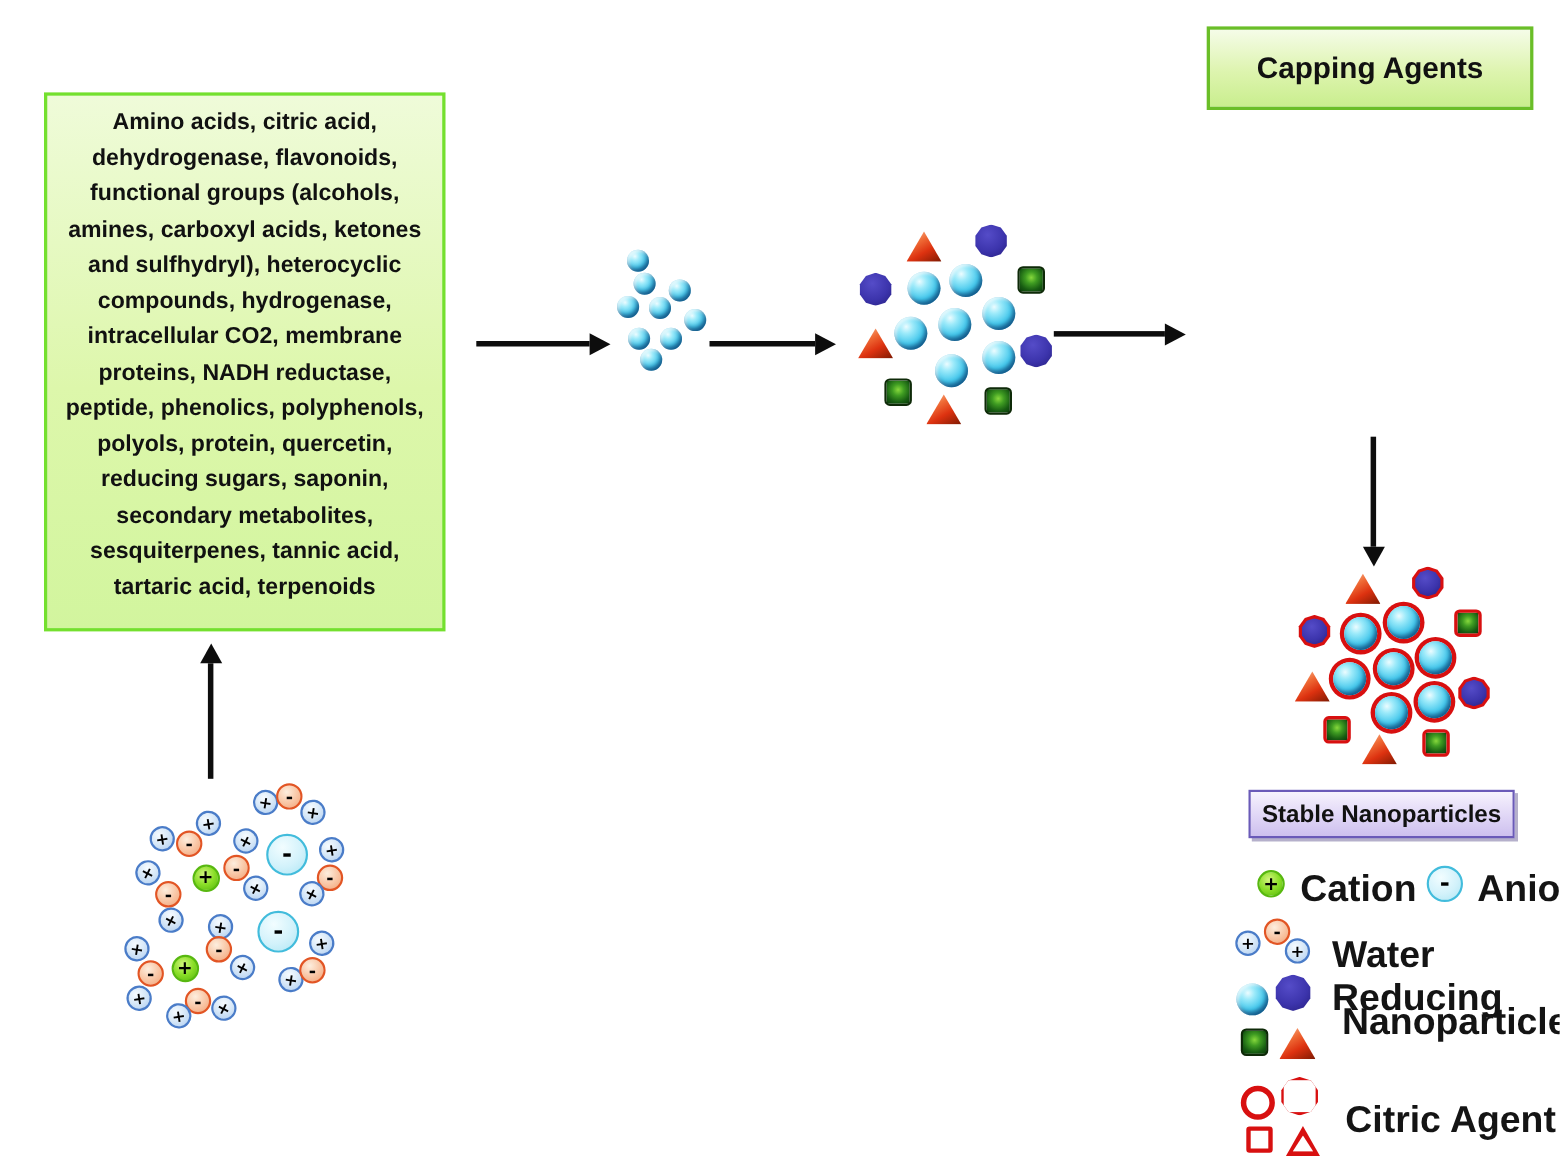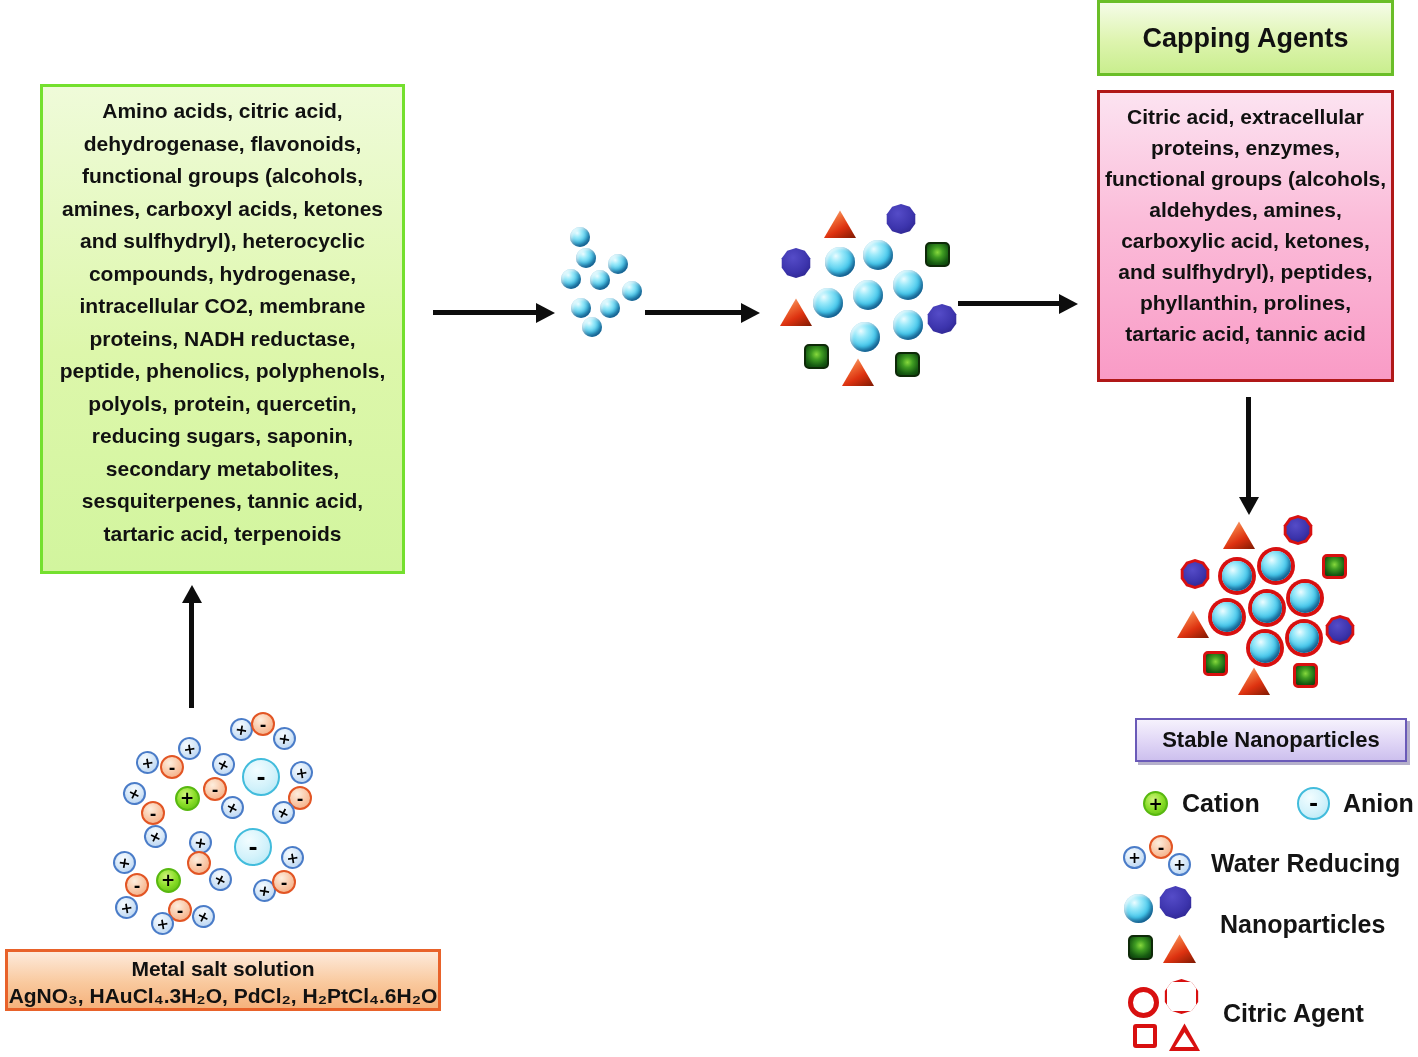--- a/index.html
+++ b/index.html
@@ -14,41 +14,41 @@
     left:40px; top:5px; width:362px; height:74px;
     background:linear-gradient(180deg,#e8f3fc 0%,#c3dcf5 45%,#a9cdf0 100%);
     border:3px solid #4a7ebb; font-size:27px; line-height:68px;
   }
   .list-green {
     left:40px; top:84px; width:365px; height:490px;
     background:linear-gradient(180deg,#effbd9 0%,#ddf7ab 55%,#d2f59e 100%);
     border:3px solid #74e02e; font-size:21px; line-height:32.5px; padding:8px 5px 0 5px;
   }
   .hdr-green {
-    left:1097px; top:0; width:297px; height:76px;
+    left:1097px; top:24px; width:297px; height:76px;
     background:linear-gradient(180deg,#f5fce8 0%,#ddf4ae 55%,#c9ee8e 100%);
     border:3px solid #6abe28; font-size:27px; line-height:70px;
   }
   .list-pink {
     left:1097px; top:90px; width:297px; height:292px;
     background:linear-gradient(180deg,#fce3f1 0%,#fbbcd9 45%,#f99bc6 100%);
     border:3px solid #b01818; font-size:21px; line-height:31px; padding:8px 3px 0 3px;
   }
   .nucleation {
     left:437px; top:345px; width:326px; height:72px;
     background:linear-gradient(180deg,#f4f1fd 0%,#ded4f4 55%,#c9bcec 100%);
     border:2px solid #5a4aa8; font-size:22px; line-height:30px; padding-top:6px;
   }
   .metal {
     left:5px; top:949px; width:436px; height:62px;
     background:linear-gradient(180deg,#fdeadb 0%,#f9c99e 55%,#f5b27c 100%);
     border:3px solid #e8622a; font-size:21px; line-height:27px; padding-top:3px;
   }
   .stable {
-    left:1135px; top:718px; width:272px; height:44px;
+    left:1135px; top:718px; width:242px; height:44px;
     background:linear-gradient(180deg,#f6f2fd 0%,#e0d6f6 55%,#cdc0ee 100%);
     border:2px solid #6a5ab8; box-shadow:3px 3px 0 rgba(90,80,140,.45);
     font-size:22px; line-height:40px;
   }
 
   
   .arrow-right { position:absolute; height:5px; background:#0d0d0d; }
   .arrow-right::after { content:""; position:absolute; right:-19px; top:50%; transform:translateY(-50%);
     border-left:19px solid #0d0d0d; border-top:10px solid transparent; border-bottom:10px solid transparent; }
   .arrow-up { position:absolute; width:5px; background:#0d0d0d; }
@@ -81,43 +81,38 @@
 
   .ion { position:absolute; border-radius:50%; box-sizing:border-box;
     display:flex; align-items:center; justify-content:center;
     font-weight:bold; color:#000; font-family:"DejaVu Sans", sans-serif; }
   .wplus  { background:radial-gradient(circle at 38% 30%, #f6fbff 0%, #d9e9f8 45%, #aecdf0 100%); border:2px solid #4a7cc8; font-size:15px; }
   .wminus { background:radial-gradient(circle at 38% 30%, #fdeede 0%, #f9c8a8 50%, #f2a478 100%); border:2px solid #e25524; font-size:16px; }
   .cation { background:radial-gradient(circle at 40% 32%, #d2f47e 0%, #8ade28 50%, #55b60d 100%); border:2px solid #58b810; font-size:17px; }
   .anion  { background:radial-gradient(circle at 38% 30%, #f2fdff 0%, #d3f2fb 55%, #aee6f4 100%); border:2px solid #42bcdc; font-size:22px; }
 
   
-  .lg-label { position:absolute; font-weight:bold; color:#141414; font-size:25px; }
+  .lg-label { position:absolute; font-weight:bold; color:#141414; font-size:34px; }
   .ring-circle { position:absolute; border:5px solid #d81010; border-radius:50%; box-sizing:border-box; background:transparent; }
   .outline-sq { position:absolute; border:4px solid #d81010; border-radius:3px; box-sizing:border-box; background:transparent; }
   .tri-outline-outer { position:absolute; clip-path:polygon(50% 2%, 0% 100%, 100% 100%); background:#d81010; }
   .tri-outline-inner { position:absolute; left:6px; right:6px; top:9px; bottom:4px;
     clip-path:polygon(50% 2%, 0% 100%, 100% 100%); background:#ffffff; }
   .dec-outline-inner { position:absolute; left:3px; top:3px; right:3px; bottom:3px; background:#ffffff; }
 </style>
 </head>
 <body>
 
 <div id="canvas">
 
   <div class="box list-green">Amino acids, citric acid, dehydrogenase, flavonoids, functional groups (alcohols, amines, carboxyl acids, ketones and sulfhydryl), heterocyclic compounds, hydrogenase, intracellular CO2, membrane proteins, NADH reductase, peptide, phenolics, polyphenols, polyols, protein, quercetin, reducing sugars, saponin, secondary metabolites, sesquiterpenes, tannic acid, tartaric acid, terpenoids</div>
 
   <div class="box hdr-green">Capping Agents</div>
-  <div class="box list-pink">Citric acid, extracellular proteins, enzymes, functional groups (alcohols, aldehydes, amines, carboxylic acid, ketones, and sulfhydryl), peptides, phyllanthin, prolines, tartaric acid, tannic acid</div>
-
-
-  <div class="box metal">
-    <div>Metal salt solution</div>
-    <div>AgNO₃, HAuCl₄.3H₂O, PdCl₂, H₂PtCl₄.6H₂O</div>
-  </div>
+
+
 
   <div class="box stable">Stable Nanoparticles</div>
 
   <div class="arrow-right" style="left:433px; top:310px; width:103px;"></div>
   <div class="arrow-right" style="left:645px; top:310px; width:96px;"></div>
   <div class="arrow-right" style="left:958px; top:301px; width:101px;"></div>
   <div class="arrow-up" style="left:189px; top:603px; height:105px;"></div>
   <div class="arrow-down" style="left:1246px; top:397px; height:100px;"></div>
 
   <div class="ion wplus" style="left: 229.5px; top: 717.5px; width: 23px; height: 23px; transform: rotate(9deg);">+</div>

